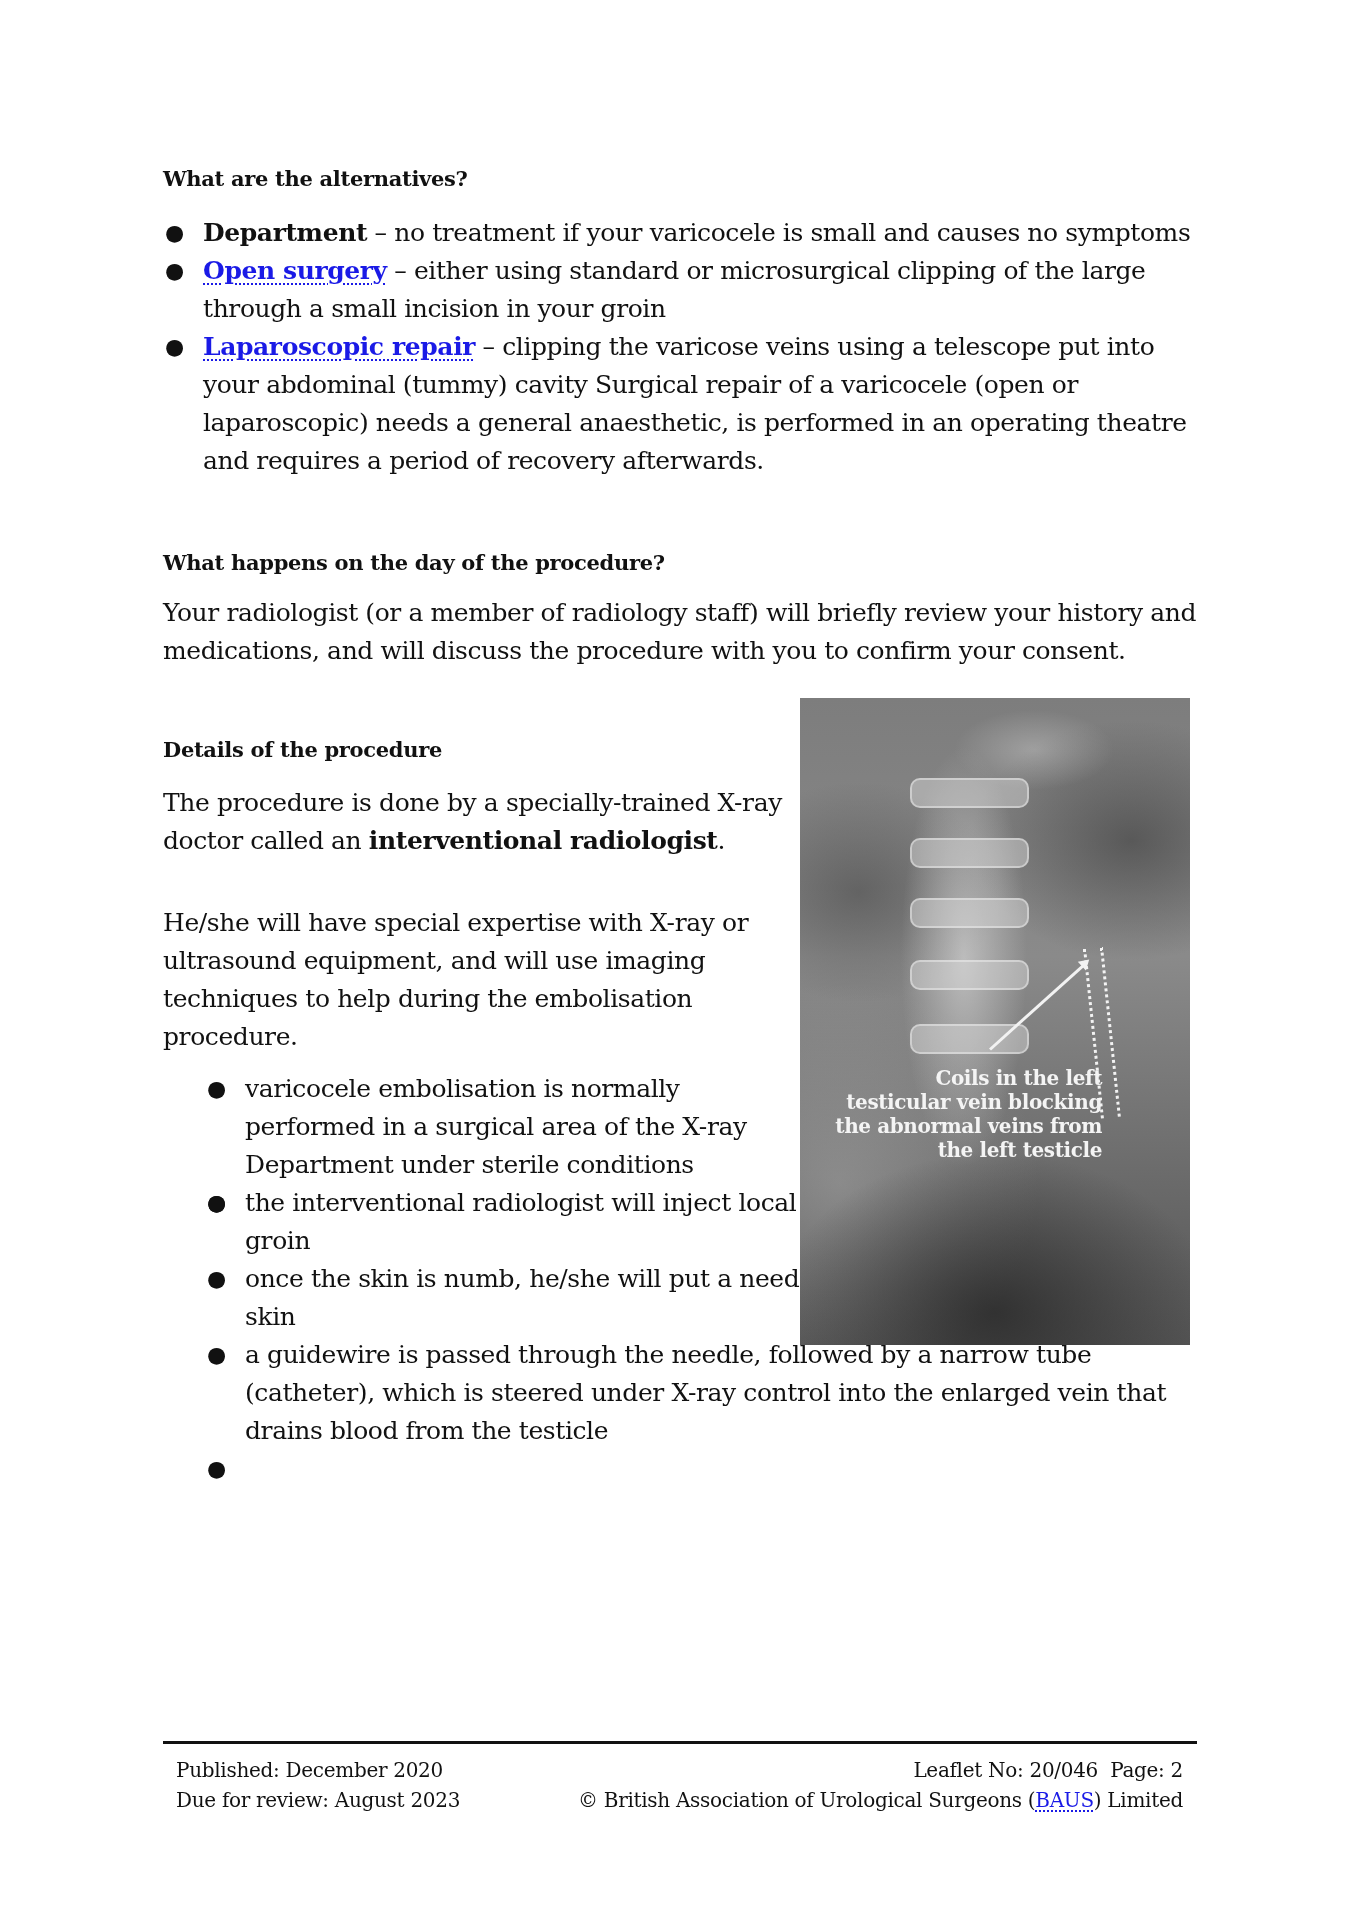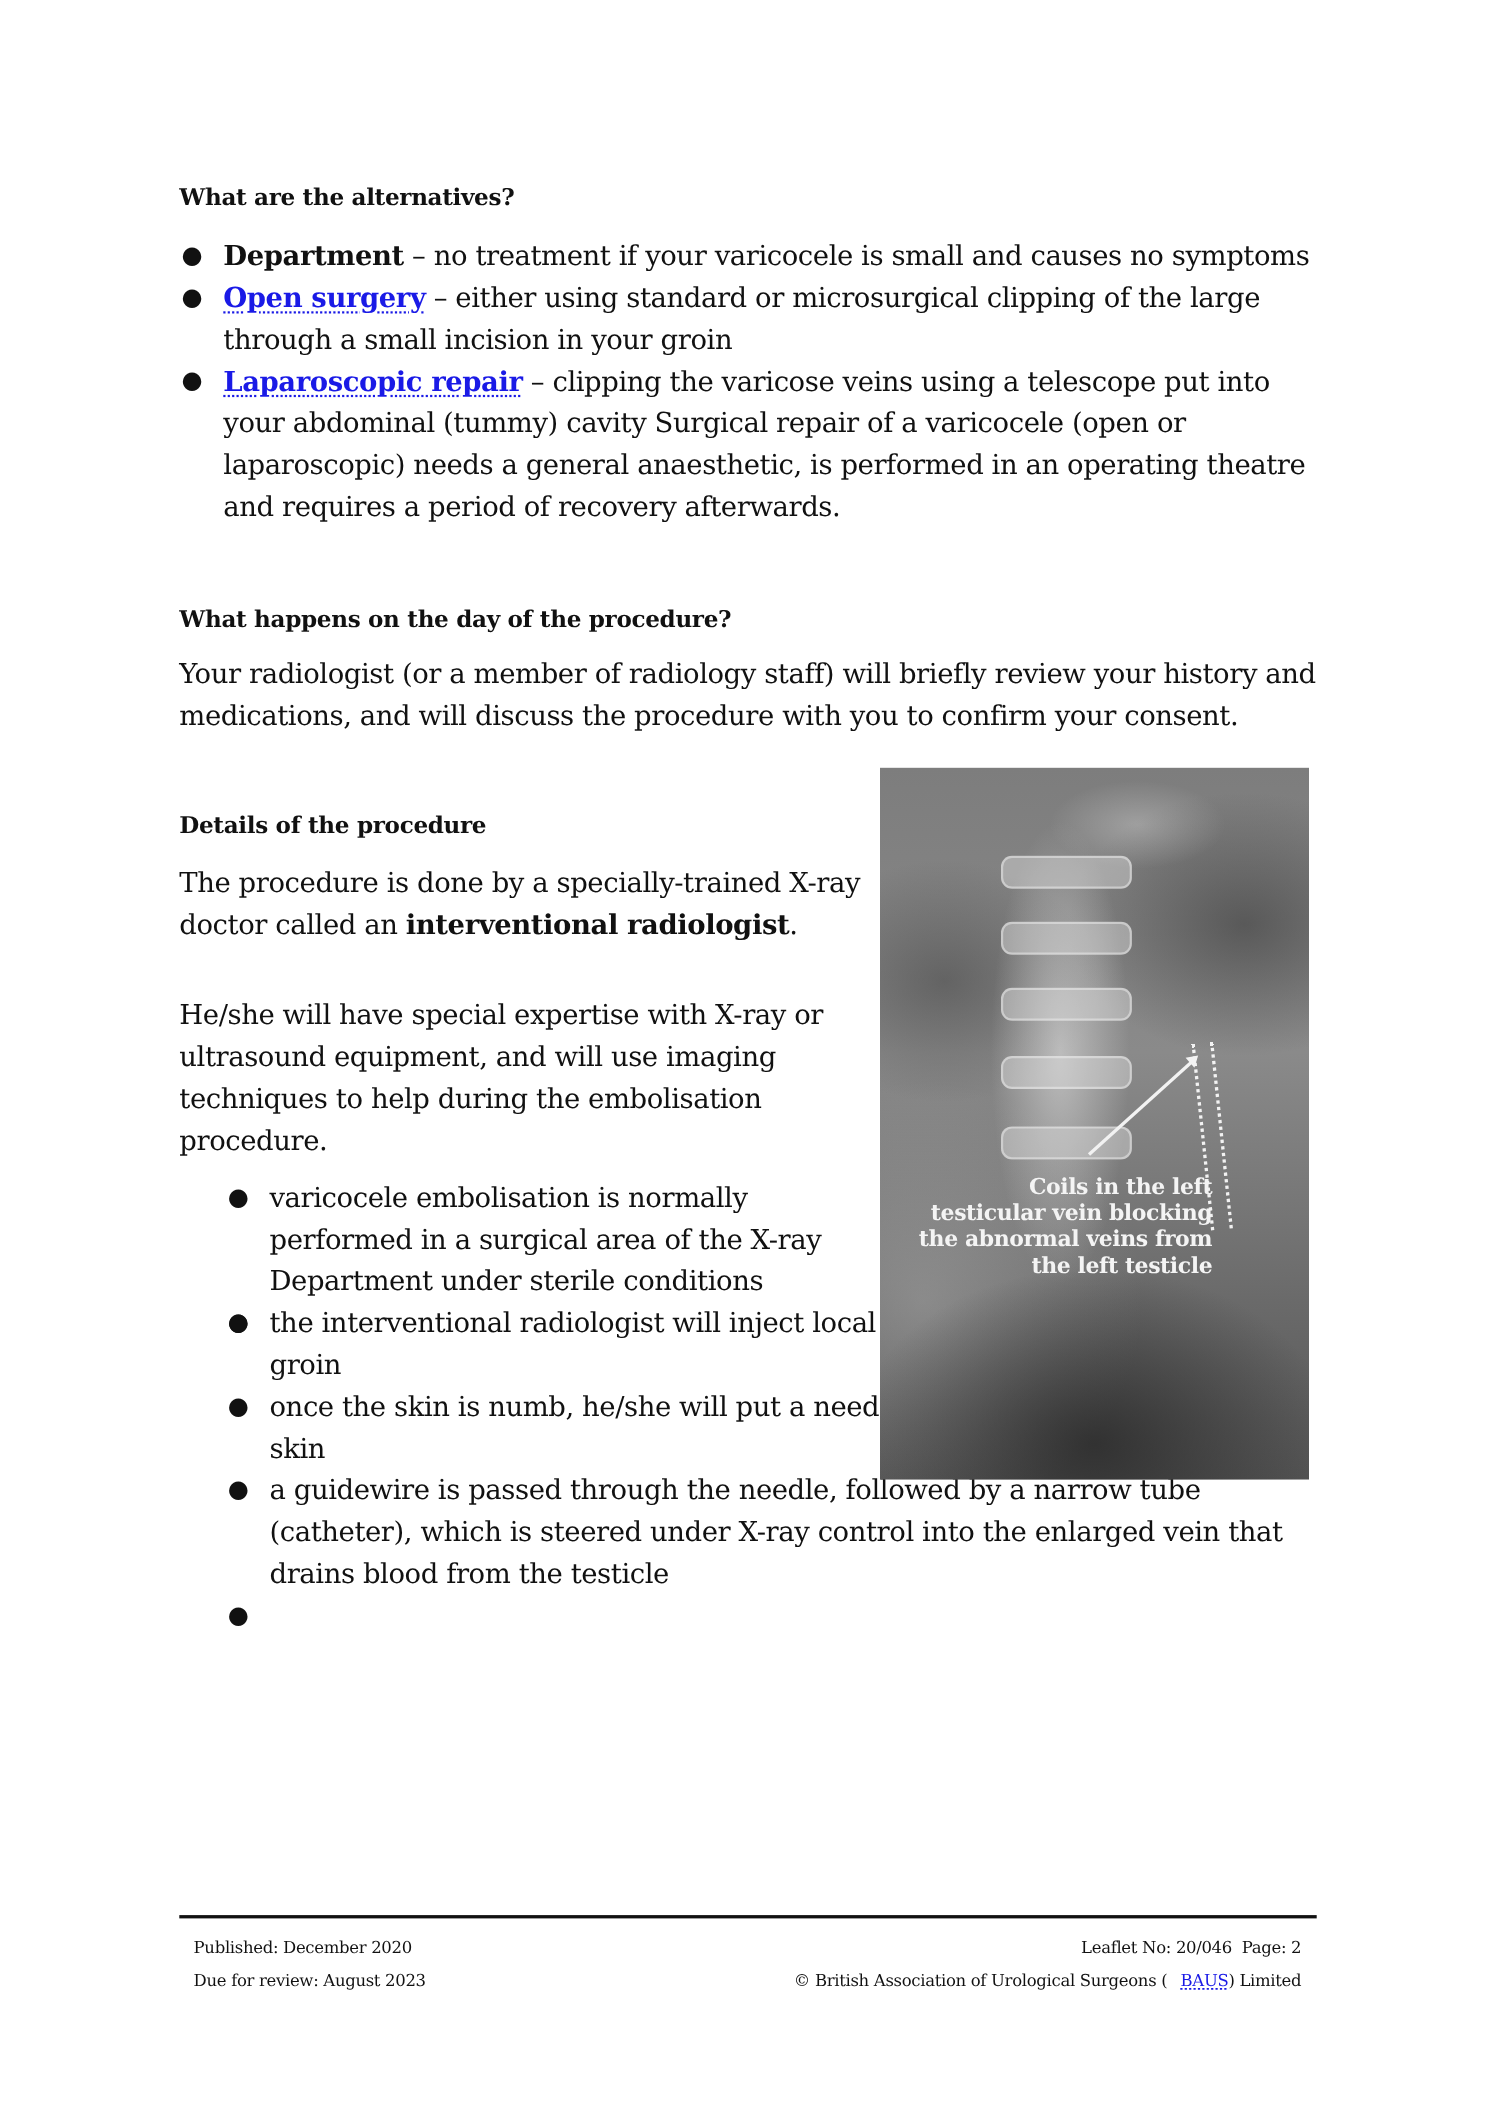--- a/index.html
+++ b/index.html
@@ -31,22 +31,22 @@
           border-left: 3px dotted rgba(255,255,255,0.9); border-right: 3px dotted rgba(255,255,255,0.9);
           transform: rotate(-6deg); }
   .arrow { position: absolute; left: 190px; top: 350px; width: 130px; height: 3px; background: #f2f2f2;
            transform-origin: left center; transform: rotate(-42deg); }
   .arrow::after { content: ""; position: absolute; right: -4px; top: -5px; border-left: 10px solid #f2f2f2;
                   border-top: 6px solid transparent; border-bottom: 6px solid transparent; }
   .caption { position: absolute; left: 30px; top: 368px; width: 272px; text-align: right;
              color: #f4f4f4; font-family: "DejaVu Serif", serif; font-weight: bold; font-size: 20px;
              line-height: 24px; letter-spacing: -0.4px; }
   .rule { position: absolute; left: 163px; top: 1741px; width: 1034px; height: 3px; background: #111; }
-  .foot { position: absolute; font-size: 15px; line-height: 30px; letter-spacing: -0.3px; white-space: nowrap; }
-  .foot a { color: #1a1ae6; text-decoration: underline dotted #1a1ae6; text-underline-offset: 3px; margin-left: 12px; }
+  .foot { position: absolute; font-size: 20px; line-height: 30px; letter-spacing: -0.3px; white-space: nowrap; }
+  .foot a { color: #1a1ae6; text-decoration: underline dotted #1a1ae6; text-underline-offset: 3px; }
 </style>
 </head>
 <body>
 
 <div class="page">
 
   <h2 style="top:166px">What are the alternatives?</h2>
   <ul class="abs txt" style="top:214px; width:1034px;">
     <li style="padding-left:40px">
       <span class="bul" style="left:2px">●</span>

